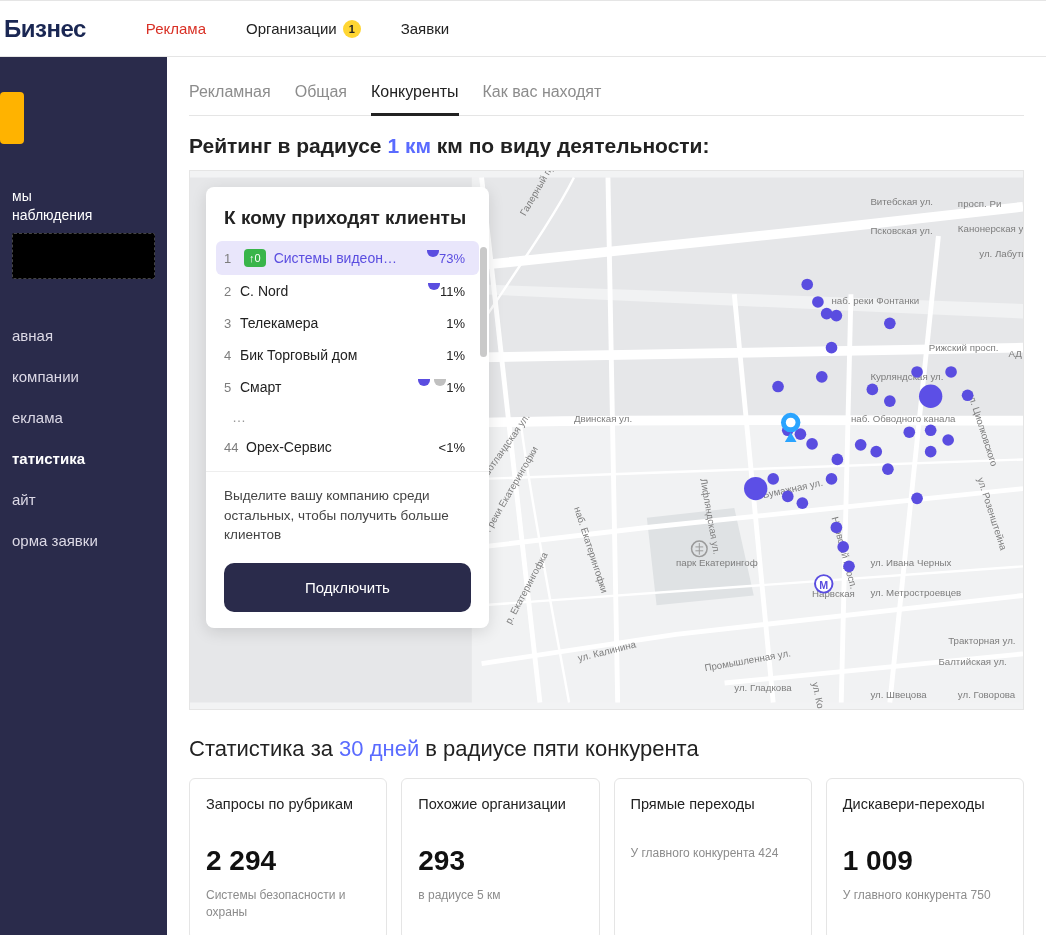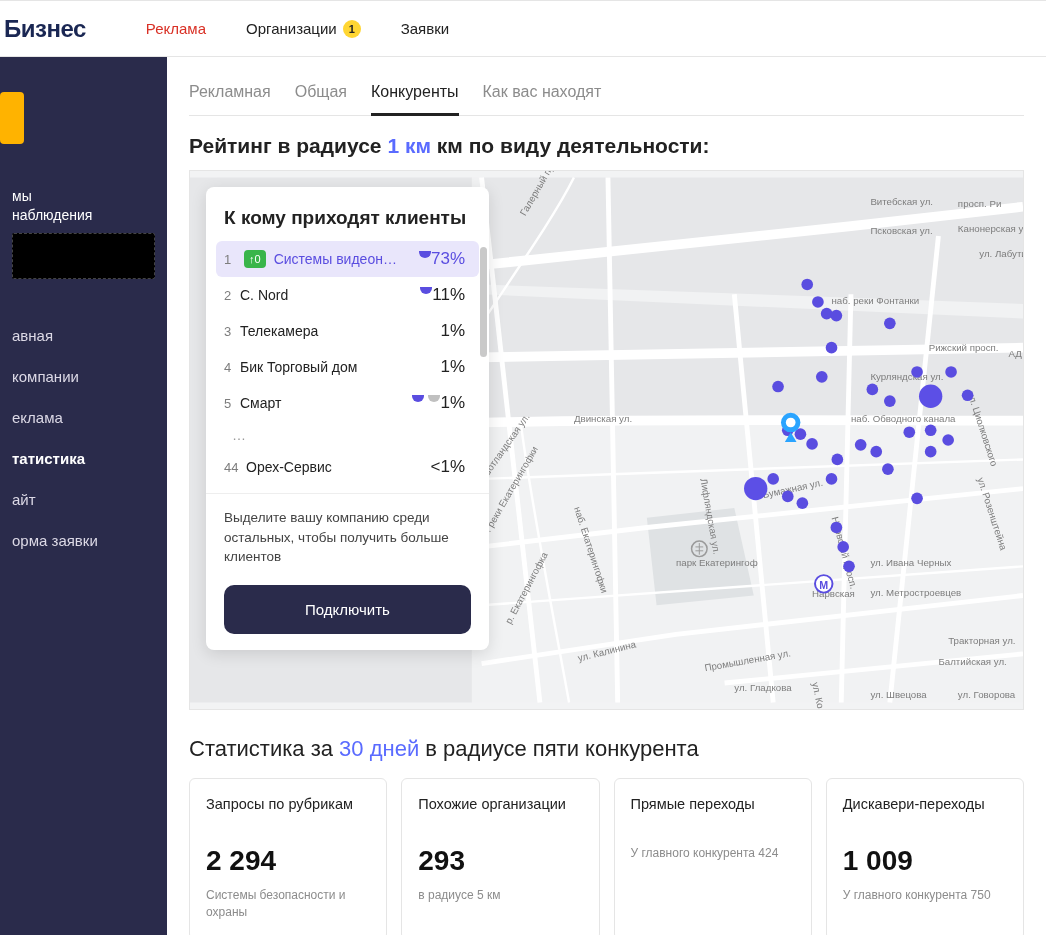--- a/index.html
+++ b/index.html
@@ -219,21 +219,21 @@
     flex: 1;
     white-space: nowrap;
     overflow: hidden;
     text-overflow: ellipsis;
     color: #222;
   }
   .row.hl .name { color: #5a4de0; font-weight: 500; }
   .row .pct {
     color: #5a4de0;
     font-weight: 500;
-    font-size: 17px;
+    font-size: 13px;
     padding-right: 6px;
     text-align: right;
   }
   .row:not(.hl) .pct { color: #222; font-weight: 400; }
   .ver-ic {
     width: 12px; height: 12px;
     background: #5a4de0;
     border-radius: 50%;
     display: inline-block;
     margin-left: 4px;

